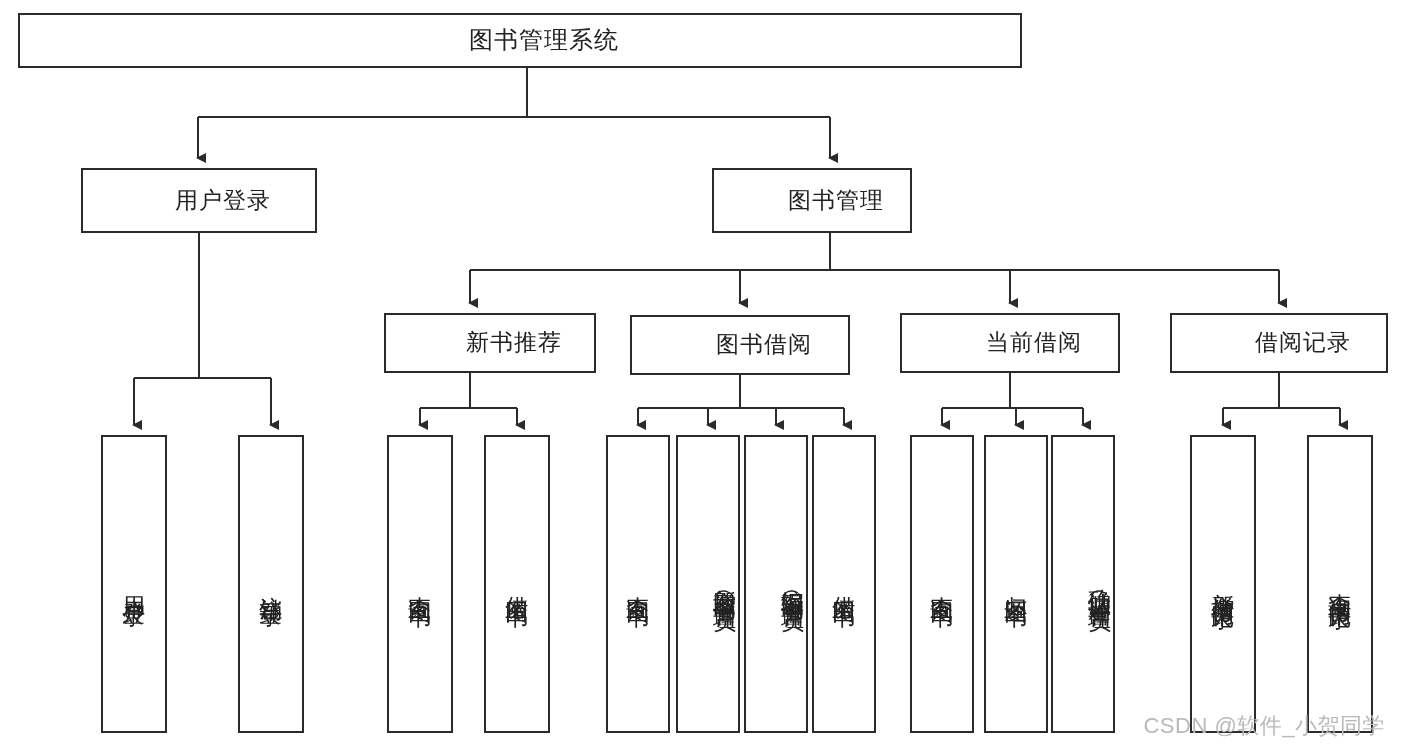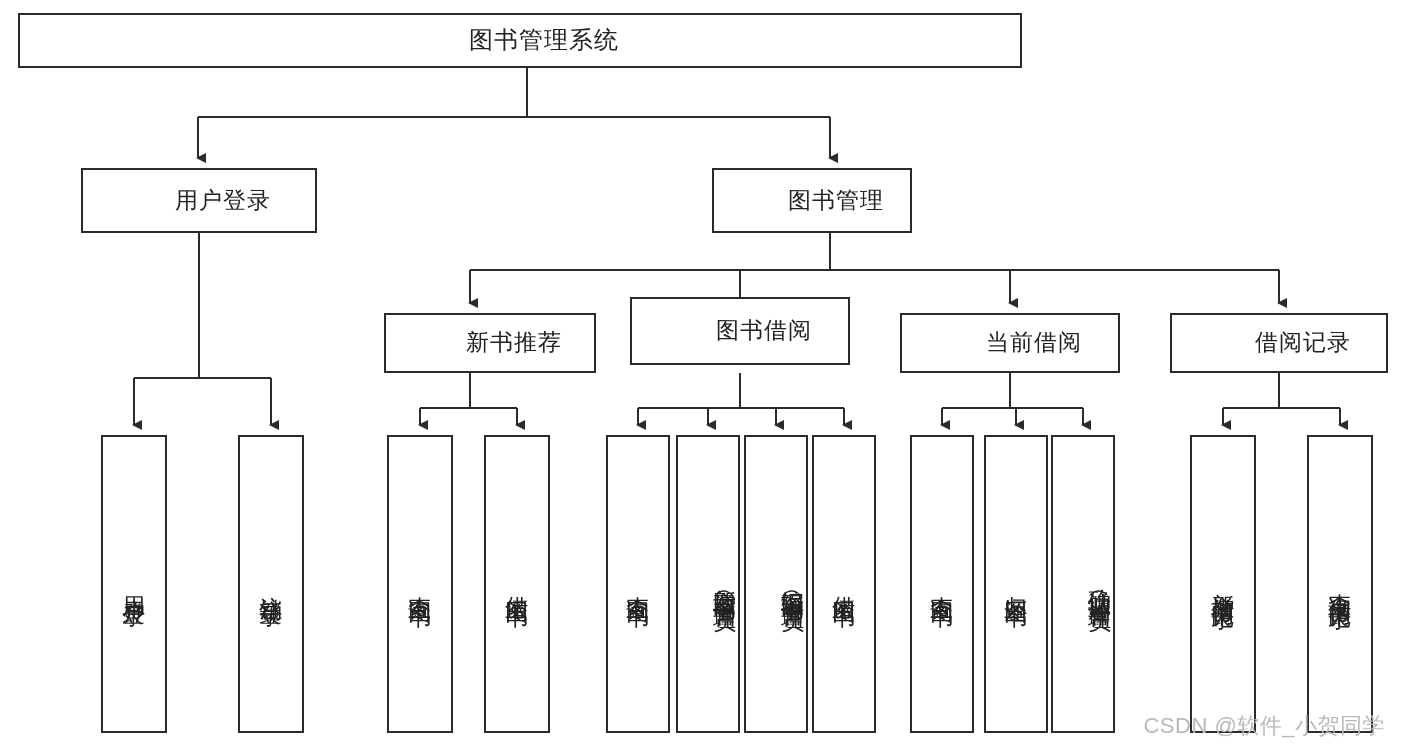--- a/index.html
+++ b/index.html
@@ -135,21 +135,21 @@
   <div class="node node-h" style="left:81px; top:168px; width:236px; height:65px;">
     <span>用户登录</span>
   </div>
   <div class="node node-h" style="left:712px; top:168px; width:200px; height:65px;">
     <span>图书管理</span>
   </div>
 
   <div class="node node-h" style="left:360px; top:313px; width:212px; height:60px;margin-left:24px;">
     <span>新书推荐</span>
   </div>
-  <div class="node node-h" style="left:630px; top:297px; width:220px; height:68px;">
+  <div class="node node-h" style="left:630px; top:315px; width:220px; height:60px;">
     <span>图书借阅</span>
   </div>
   <div class="node node-h" style="left:900px; top:313px; width:220px; height:60px;">
     <span>当前借阅</span>
   </div>
   <div class="node node-h" style="left:1170px; top:313px; width:218px; height:60px;">
     <span>借阅记录</span>
   </div>
 
   <div class="node node-v" style="left:101px; top:435px; width:66px; height:298px;">

